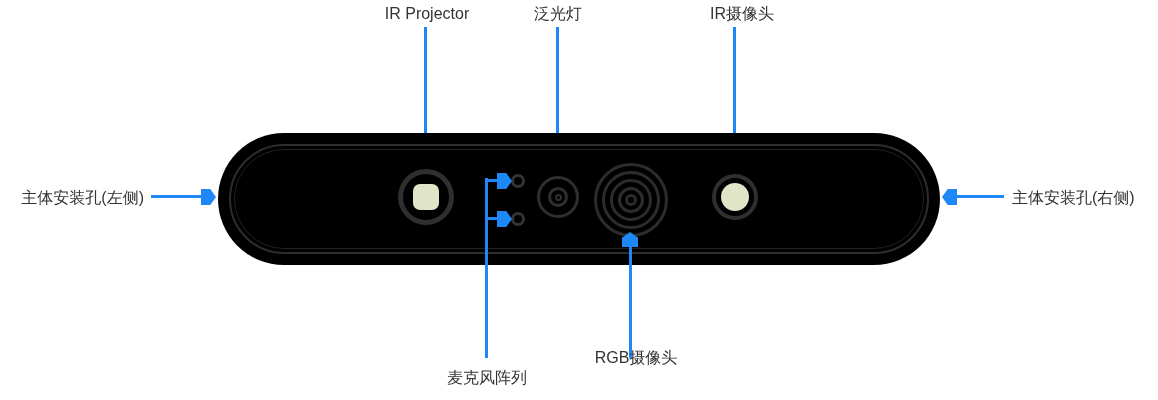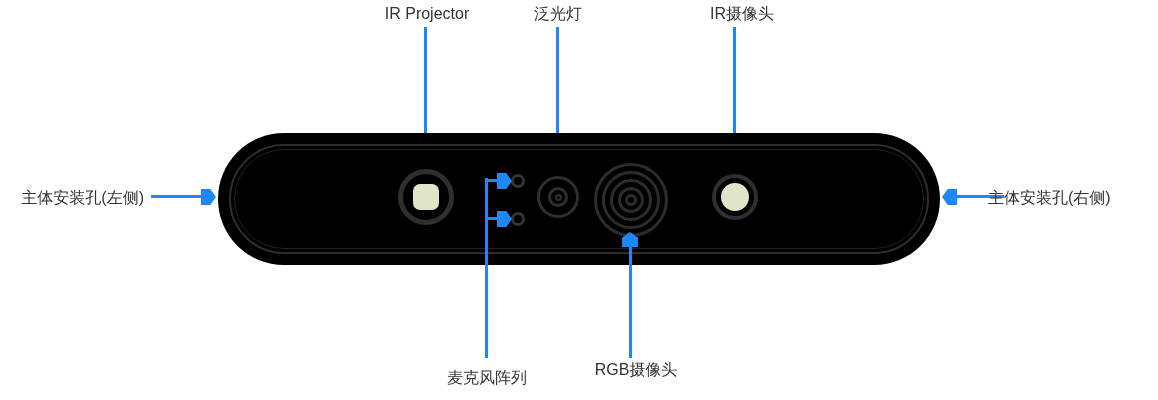--- a/index.html
+++ b/index.html
@@ -42,21 +42,21 @@
   <div class="arr down" style="left:726px;top:159px;"></div>
 
   <div class="lbl" style="left:148px;top:188px;">
     <span class="right-aligned" style="position:absolute;right:4px;">主体安装孔(左侧)</span>
   </div>
   <div class="hline" style="left:151px;top:195px;width:51px;"></div>
   <div class="arr rightp" style="left:201px;top:189px;"></div>
 
   <div class="arr leftp" style="left:942px;top:189px;"></div>
   <div class="hline" style="left:955px;top:195px;width:49px;"></div>
-  <div class="lbl" style="left:988px;top:188px;">主体安装孔(右侧)</div>
+  <div class="lbl" style="left:1012px;top:188px;">主体安装孔(右侧)</div>
 
   <div class="body-shell">
     <div class="inner-line-1"></div>
     <div class="inner-line-2"></div>
   </div>
 
   <div class="ring abs" style="left:398px;top:169px;width:56px;height:56px;border:5px solid #2f2f2f;">
     <div class="pale-square"></div>
   </div>
 
@@ -86,15 +86,15 @@
   <div class="vline" style="left:485px;top:178px;height:180px;"></div>
   <div class="hline" style="left:486px;top:179px;width:12px;"></div>
   <div class="arr rightp" style="left:497px;top:173px;"></div>
   <div class="hline" style="left:486px;top:217px;width:12px;"></div>
   <div class="arr rightp" style="left:497px;top:211px;"></div>
 
   <div class="arr up" style="left:622px;top:232px;"></div>
   <div class="vline" style="left:629px;top:246px;height:112px;"></div>
 
   <div class="lbl centered" style="left:487px;top:368px;">麦克风阵列</div>
-  <div class="lbl centered" style="left:636px;top:360px;">RGB摄像头</div>
+  <div class="lbl centered" style="left:636px;top:348px;">RGB摄像头</div>
 
 </div>
 
 </body></html>

